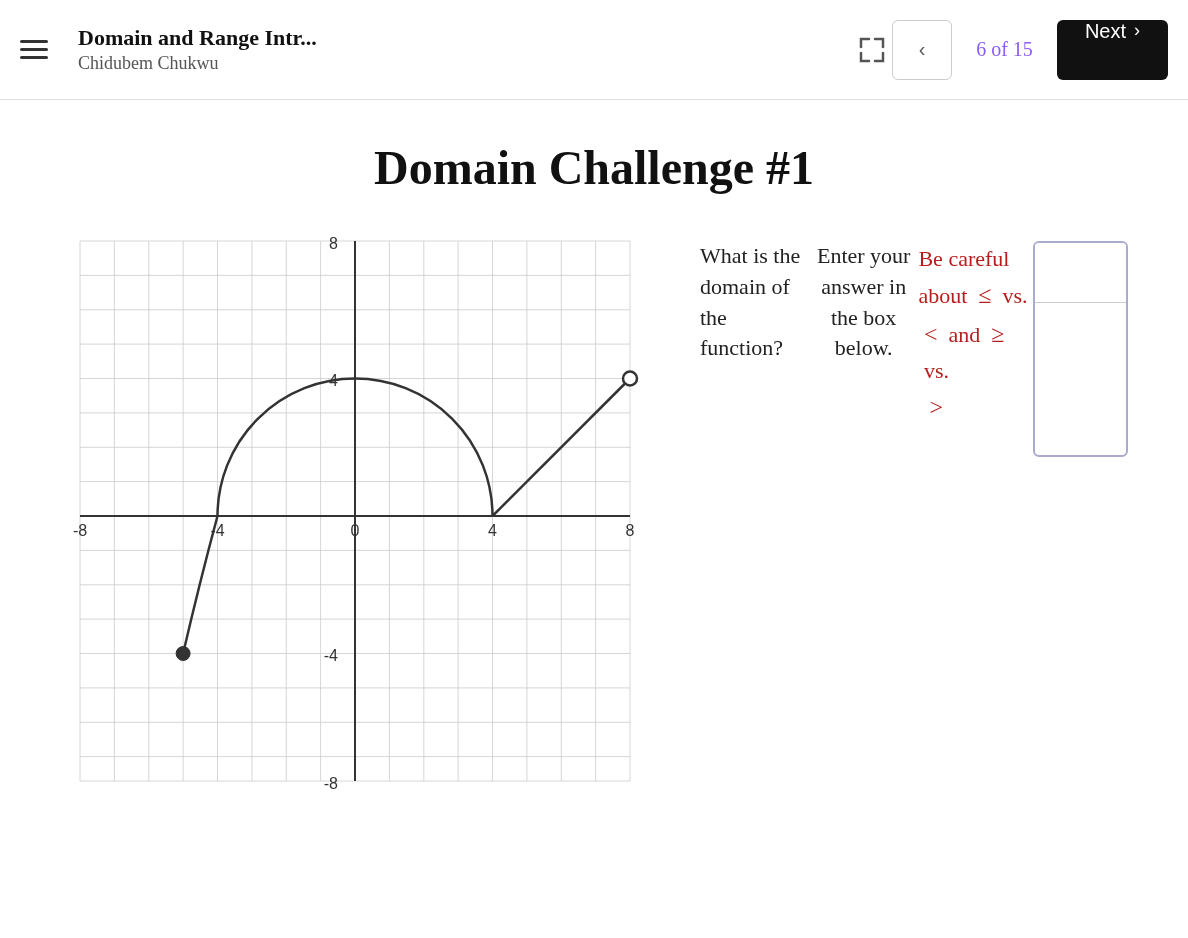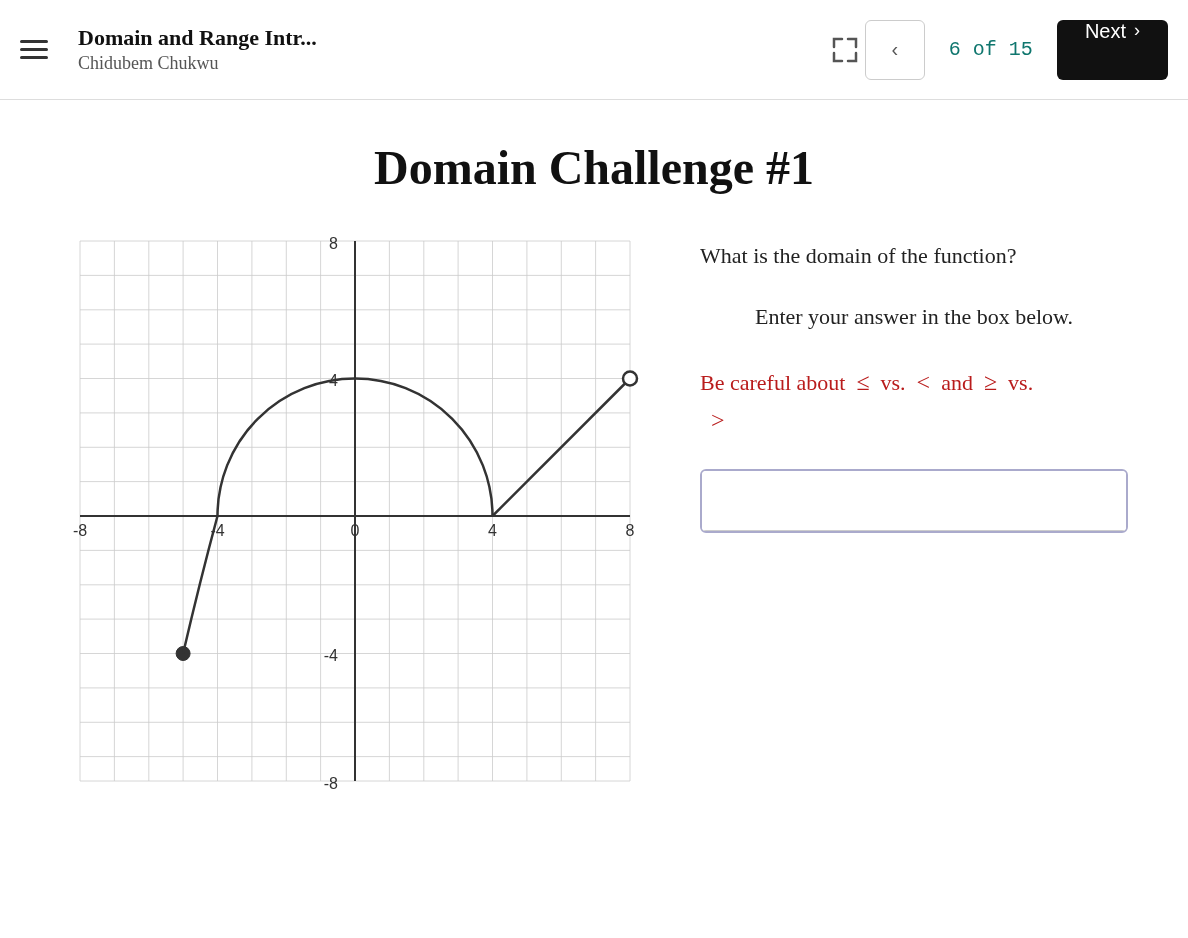--- a/index.html
+++ b/index.html
@@ -67,23 +67,23 @@
       background: #fff;
       cursor: pointer;
       display: flex;
       align-items: center;
       justify-content: center;
       font-size: 20px;
       color: #555;
     }
     #progress-label {
       font-size: 20px;
-      color: #0f766e;
+      color: #8b5cf6;
       padding: 0 24px;
-      font-family: Liberation Mono, monospace;
+      font-family: Liberation Serif, serif;
     }
     #next-btn {
       height: 60px;
       padding: 0 28px;
       border: none;
       border-radius: 6px;
       background: #111;
       color: #fff;
       font-size: 20px;
       cursor: pointer;
@@ -124,21 +124,21 @@
     }
     #graph-container svg {
       width: 580px;
       height: 560px;
     }
 
     
     #right-panel {
       flex: 1;
       display: flex;
-      flex-direction: column;
+      flex-direction: row;
       gap: 0;
       padding-top: 10px;
     }
     #question-text {
       font-size: 22px;
       color: #222;
       margin-bottom: 30px;
       line-height: 1.4;
     }
     #instruction-text {

